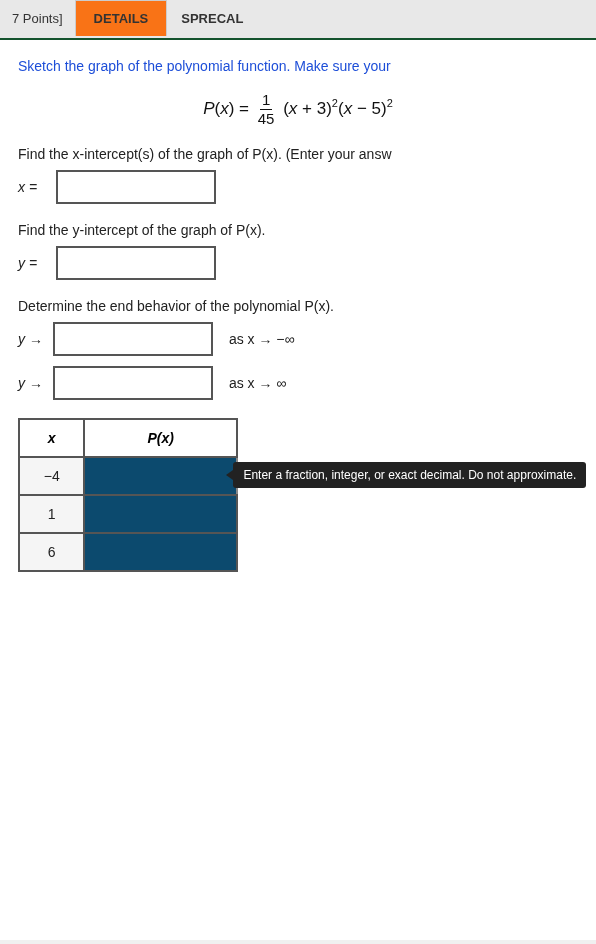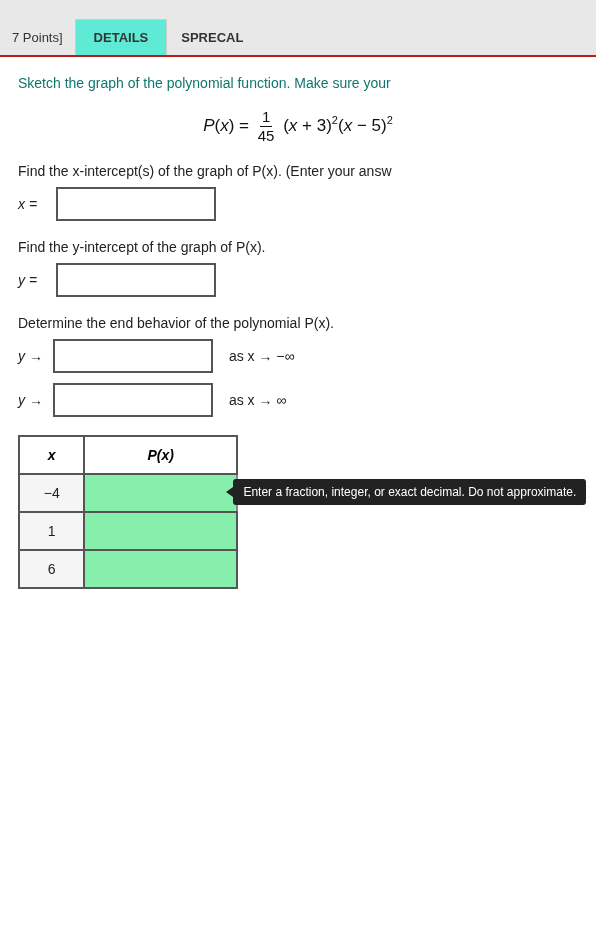--- a/index.html
+++ b/index.html
@@ -8,32 +8,31 @@
       background: #f0f0f0;
       width: 596px;
       min-height: 944px;
       overflow-x: hidden;
     }
 
     
     .tab-bar {
       display: flex;
       background: #e8e8e8;
-      border-bottom: 2px solid #b91c1c;
-      height: 57px;
-      align-items: flex-end;
+      border-bottom: 2px solid #14532d;
+      height: 40px;
     }
     .tab-item {
       padding: 8px 18px;
       font-size: 13px;
       font-weight: bold;
       color: #333;
       border: 1px solid #ccc;
       border-bottom: none;
-      background: #5eead4;
+      background: #f97316;
       cursor: pointer;
       height: 36px;
       display: flex;
       align-items: center;
       margin-right: 2px;
     }
     .tab-item.active {
       background: #fff;
       border-bottom: 2px solid #fff;
       color: #000;
@@ -58,21 +57,21 @@
 
     
     .main-content {
       background: #fff;
       padding: 16px 18px;
       min-height: 900px;
     }
 
     .section-title {
       font-size: 14px;
-      color: #0f766e;
+      color: #1d4ed8;
       margin-bottom: 10px;
       line-height: 1.5;
     }
 
     .formula-block {
       text-align: center;
       font-size: 17px;
       margin: 14px 0 14px 0;
       color: #111;
     }
@@ -174,21 +173,21 @@
     .values-table th.px-col {
       width: 140px;
       font-style: italic;
     }
     .values-table td.x-val {
       background: #f5f5f5;
       font-weight: normal;
       color: #222;
     }
     .values-table td.px-val {
-      background: #86efac;
+      background: #0c4a6e;
       position: relative;
       text-decoration: underline;
     }
     .table-input {
       border: none;
       width: 100%;
       height: 100%;
       font-size: 14px;
       padding: 4px 6px;
       outline: none;

